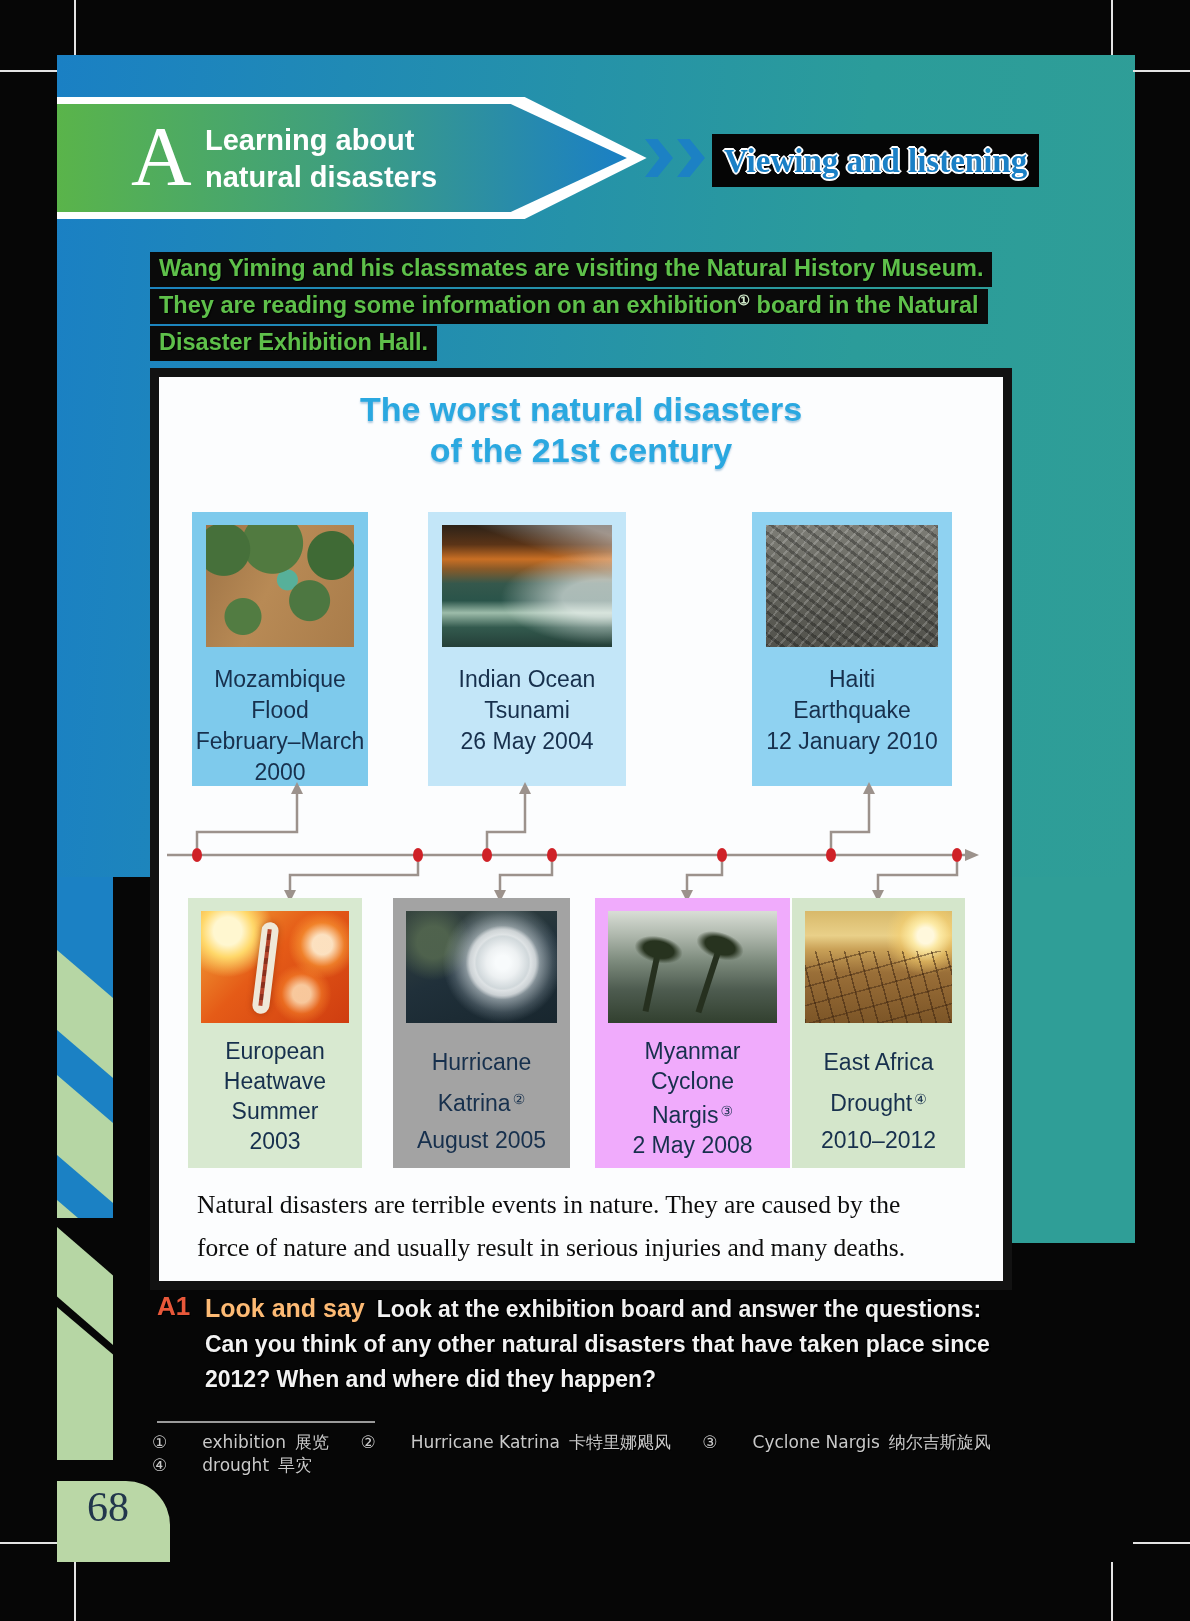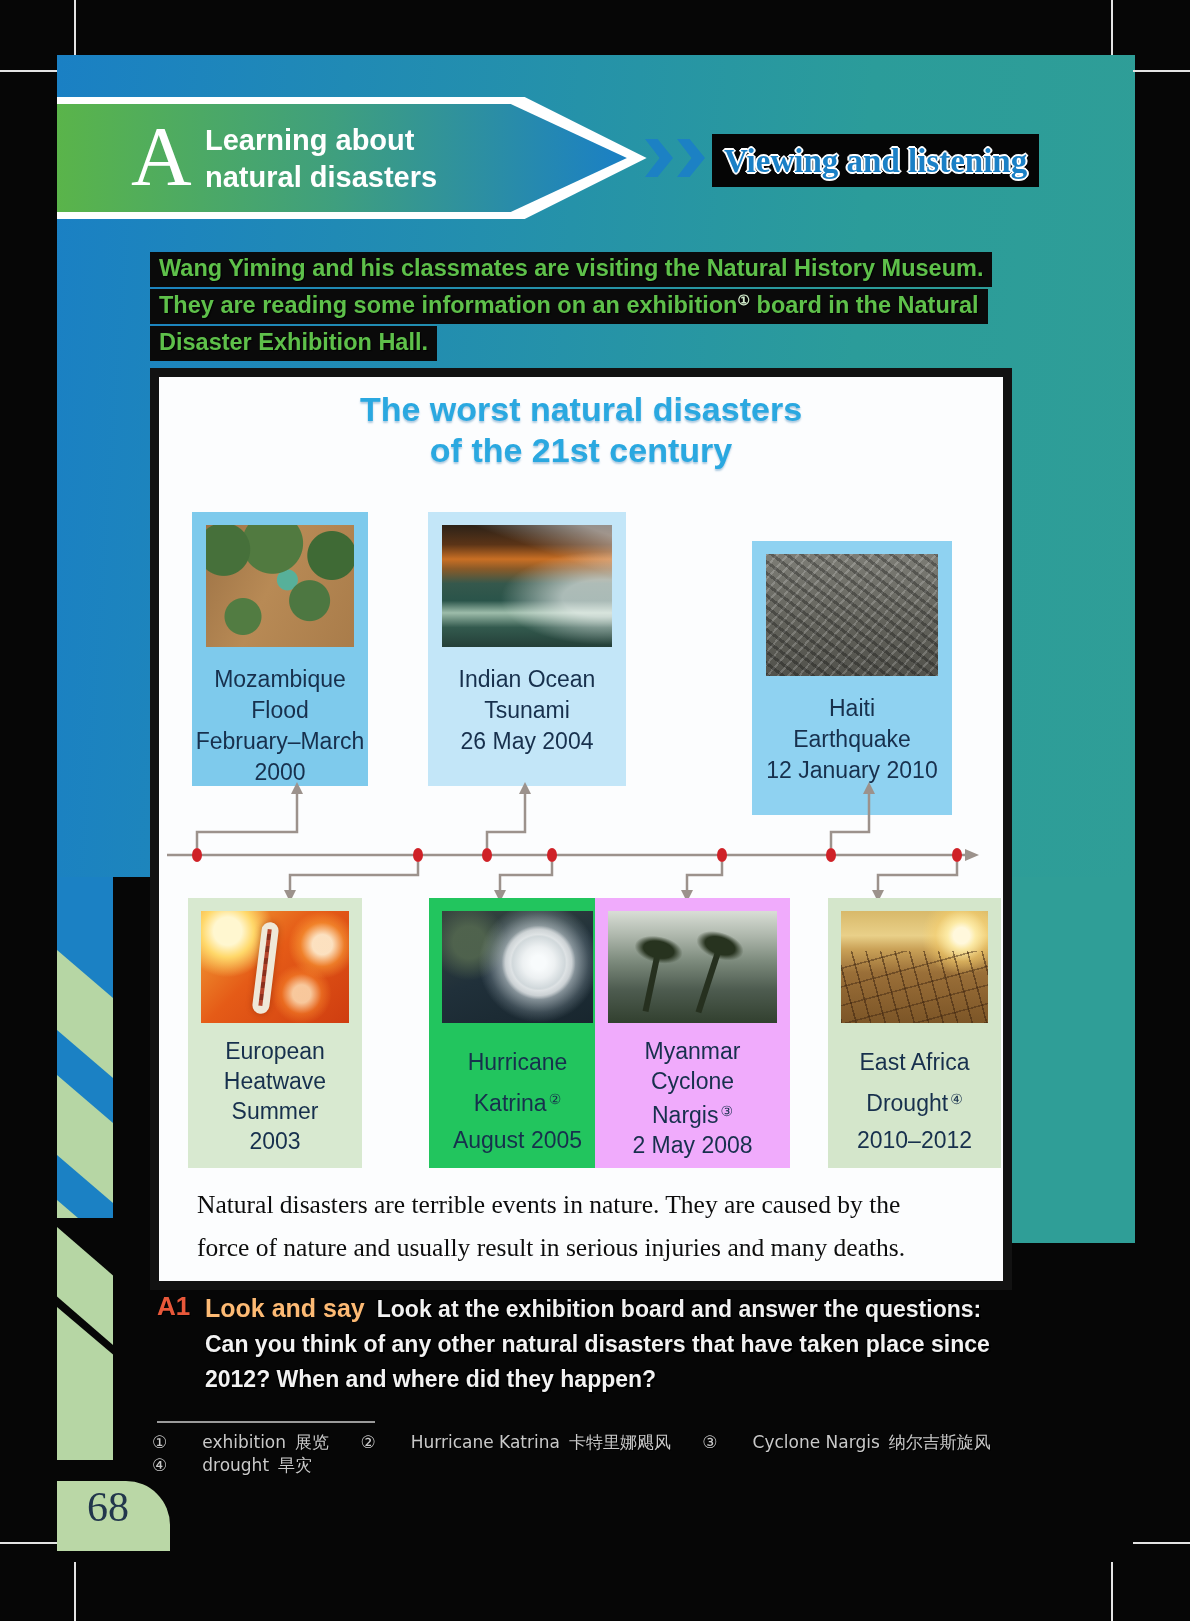--- a/index.html
+++ b/index.html
@@ -53,30 +53,30 @@
 
   
   #board{position:absolute;left:150px;top:368px;width:862px;height:922px;background:#fcfdfe;
     border:9px solid #121212;box-sizing:border-box;}
   #board-title{position:absolute;left:0;top:12px;width:844px;text-align:center;font-size:34px;
     font-weight:bold;color:#2aa8e0;line-height:41px;text-shadow:0 2px 2px rgba(30,110,170,.35);}
 
   .tcard{position:absolute;top:135px;height:274px;}
   #tc1{left:33px;width:176px;background:#7ecaec;}
   #tc2{left:269px;width:198px;background:#c3e6f8;}
-  #tc3{left:593px;width:200px;background:#8fd2f1;margin-top:29px;}
+  #tc3{left:593px;width:200px;background:#8fd2f1;}
   .tphoto{position:absolute;left:14px;right:14px;top:13px;height:122px;}
   .tcap{position:absolute;left:0;right:0;top:152px;text-align:center;font-size:23px;
     color:#17304d;line-height:31px;}
 
   .bcard{position:absolute;top:521px;height:270px;}
   #bc1{left:29px;width:174px;background:#d8e9d0;}
-  #bc2{left:234px;width:177px;background:#22c55e;margin-left:36px;}
+  #bc2{left:234px;width:177px;background:#a3a3a3;}
   #bc3{left:436px;width:195px;background:#f0abfc;}
-  #bc4{left:633px;width:173px;background:#d4e6cb;margin-left:36px;}
+  #bc4{left:633px;width:173px;background:#d4e6cb;}
   .bphoto{position:absolute;left:13px;right:13px;top:13px;height:112px;}
   .bcap{position:absolute;left:0;right:0;top:138px;text-align:center;font-size:23px;
     color:#17304d;line-height:30px;}
   .bcap.wide{top:146px;line-height:37px;}
   sup.circ{font-size:14px;vertical-align:7px;margin-left:2px;}
 
   
   .photo-flood{background:
     radial-gradient(circle at 12% 20%,#46703a 0 26px,transparent 27px),
     radial-gradient(circle at 45% 15%,#517a40 0 30px,transparent 31px),
@@ -138,21 +138,21 @@
     text-shadow:2px 2px 0 #000,-1px -1px 0 #000,1px -1px 0 #000,-1px 1px 0 #000,1px 1px 0 #000;}
 
   
   #fn-divider{position:absolute;left:157px;top:1421px;width:218px;height:2px;background:#9a9a9a;}
   #footnotes{position:absolute;left:152px;top:1431px;width:880px;font-size:17px;color:#c9c9c9;
     font-family:"DejaVu Sans",sans-serif;text-shadow:1px 1px 0 #000;}
   .fn{display:inline-block;margin-right:26px;}
   .fn-marker{margin-right:7px;} .fn-term{margin-right:9px;margin-left:28px;}
 
   
-  #pagenum-box{position:absolute;left:57px;top:1481px;width:113px;height:70px;background:#bad7a6;
+  #pagenum-box{position:absolute;left:57px;top:1481px;width:113px;height:81px;background:#bad7a6;
     border-top-right-radius:44px;}
   #pagenum{position:absolute;left:30px;top:2px;font-family:"Liberation Serif",serif;
     font-size:42px;color:#22364c;}
 </style>
 </head>
 <body>
 
 <div id="canvas">
 
   <div id="band-top"></div>

